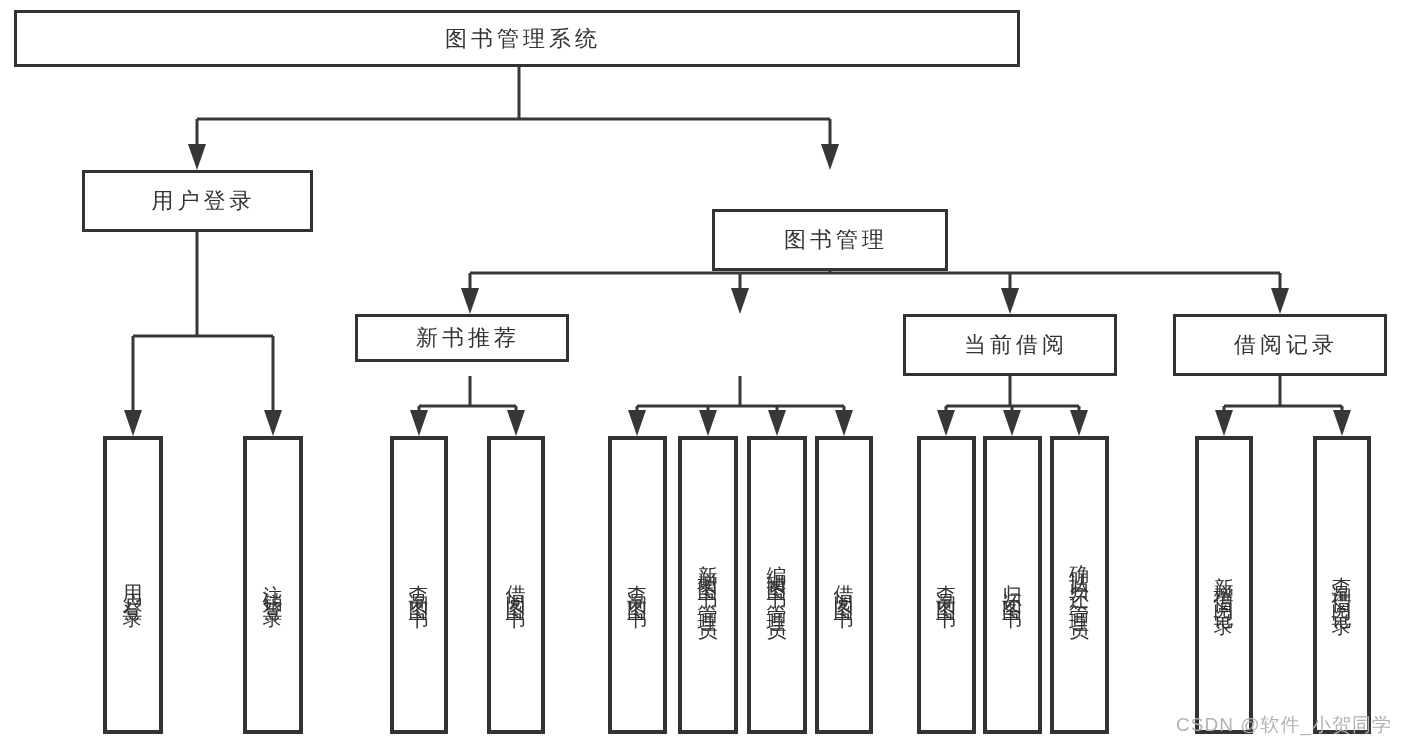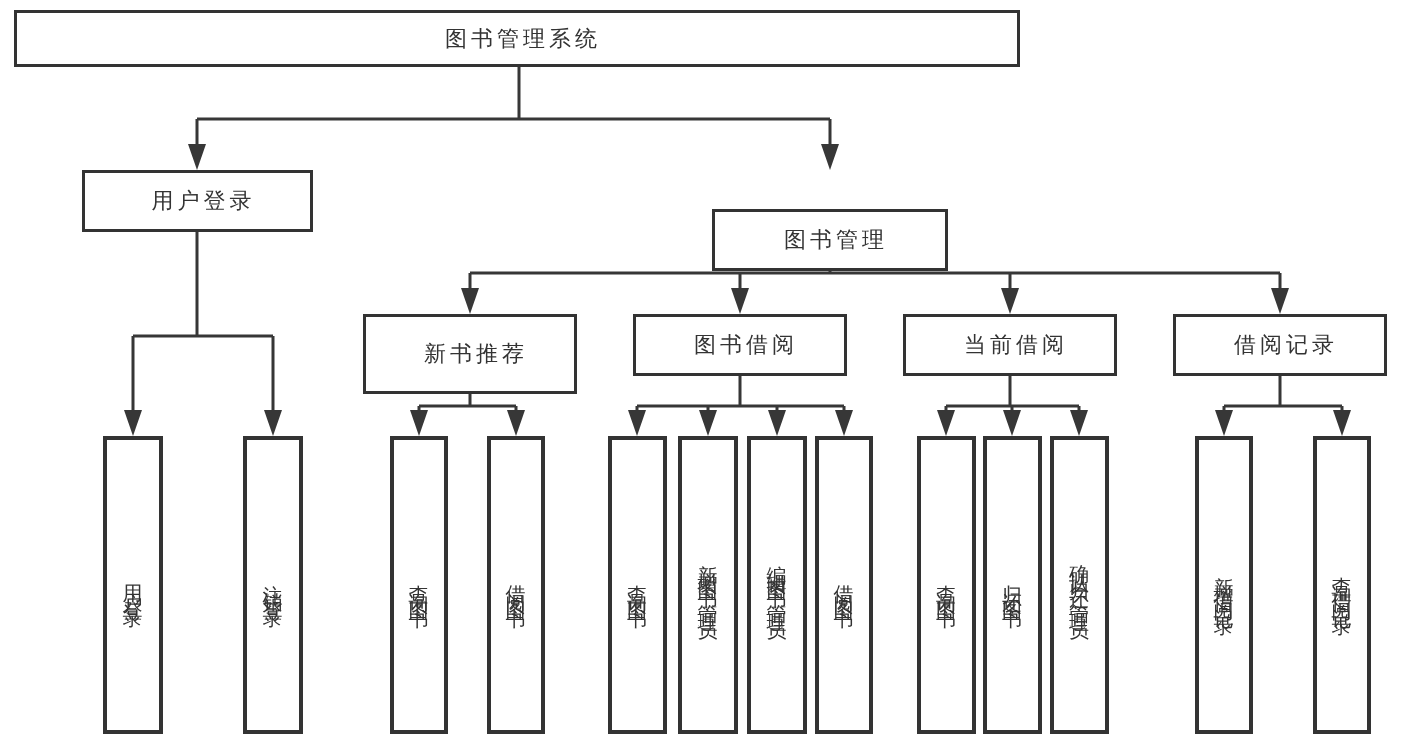--- a/index.html
+++ b/index.html
@@ -59,21 +59,21 @@
     writing-mode:vertical-rl;
     text-orientation:mixed;
     font-size:20px;
     letter-spacing:8px;
     line-height:1;
   }
   
   #b-root {left:14px; top:10px; width:1006px; height:57px;}
   #b-login{left:82px; top:170px; width:231px; height:62px;}
   #b-mgmt {left:712px;top:170px; width:236px; height:62px;margin-top:39px;}
-  #b-l3-1 {left:363px;top:314px; width:214px; height:80px;}
+  #b-l3-1 {left:355px;top:314px; width:214px; height:48px;}
   #b-l3-2 {left:633px;top:314px; width:214px; height:62px;}
   #b-l3-3 {left:903px;top:314px; width:214px; height:62px;}
   #b-l3-4 {left:1173px;top:314px;width:214px; height:62px;}
   
   #b-g1-1{left:103px; width:60px;}
   #b-g1-2{left:243px; width:60px;}
   #b-g2-1{left:390px; width:58px;}
   #b-g2-2{left:487px; width:58px;}
   #b-g3-1{left:608px; width:59px;}
   #b-g3-2{left:678px; width:60px;}
@@ -157,21 +157,20 @@
         <polygon points="1333,410 1351,410 1342,436"></polygon>
       </g>
   </svg>
 
   <div class="box h" id="b-root">图书管理系统</div>
 
   <div class="box h" id="b-login">用户登录</div>
   <div class="box h" id="b-mgmt">图书管理</div>
 
   <div class="box h" id="b-l3-1">新书推荐</div>
-  <div class="box h" id="b-l3-2">图书借阅</div>
   <div class="box h" id="b-l3-3">当前借阅</div>
   <div class="box h" id="b-l3-4">借阅记录</div>
 
   <div class="box v" id="b-g1-1">用户登录</div>
   <div class="box v" id="b-g1-2">注销登录</div>
 
   <div class="box v" id="b-g2-1">查询图书</div>
   <div class="box v" id="b-g2-2">借阅图书</div>
 
   <div class="box v" id="b-g3-1">查询图书</div>
@@ -179,13 +178,14 @@
   <div class="box v" id="b-g3-3">编辑图书（管理员）</div>
   <div class="box v" id="b-g3-4">借阅图书</div>
 
   <div class="box v" id="b-g4-1">查询图书</div>
   <div class="box v" id="b-g4-2">归还图书</div>
   <div class="box v" id="b-g4-3">确认归还（管理员）</div>
 
   <div class="box v" id="b-g5-1">新增借阅记录</div>
   <div class="box v" id="b-g5-2">查询借阅记录</div>
 
+  <div class="watermark">CSDN @软件_小贺同学</div>
 </div>
 
 </body></html>

